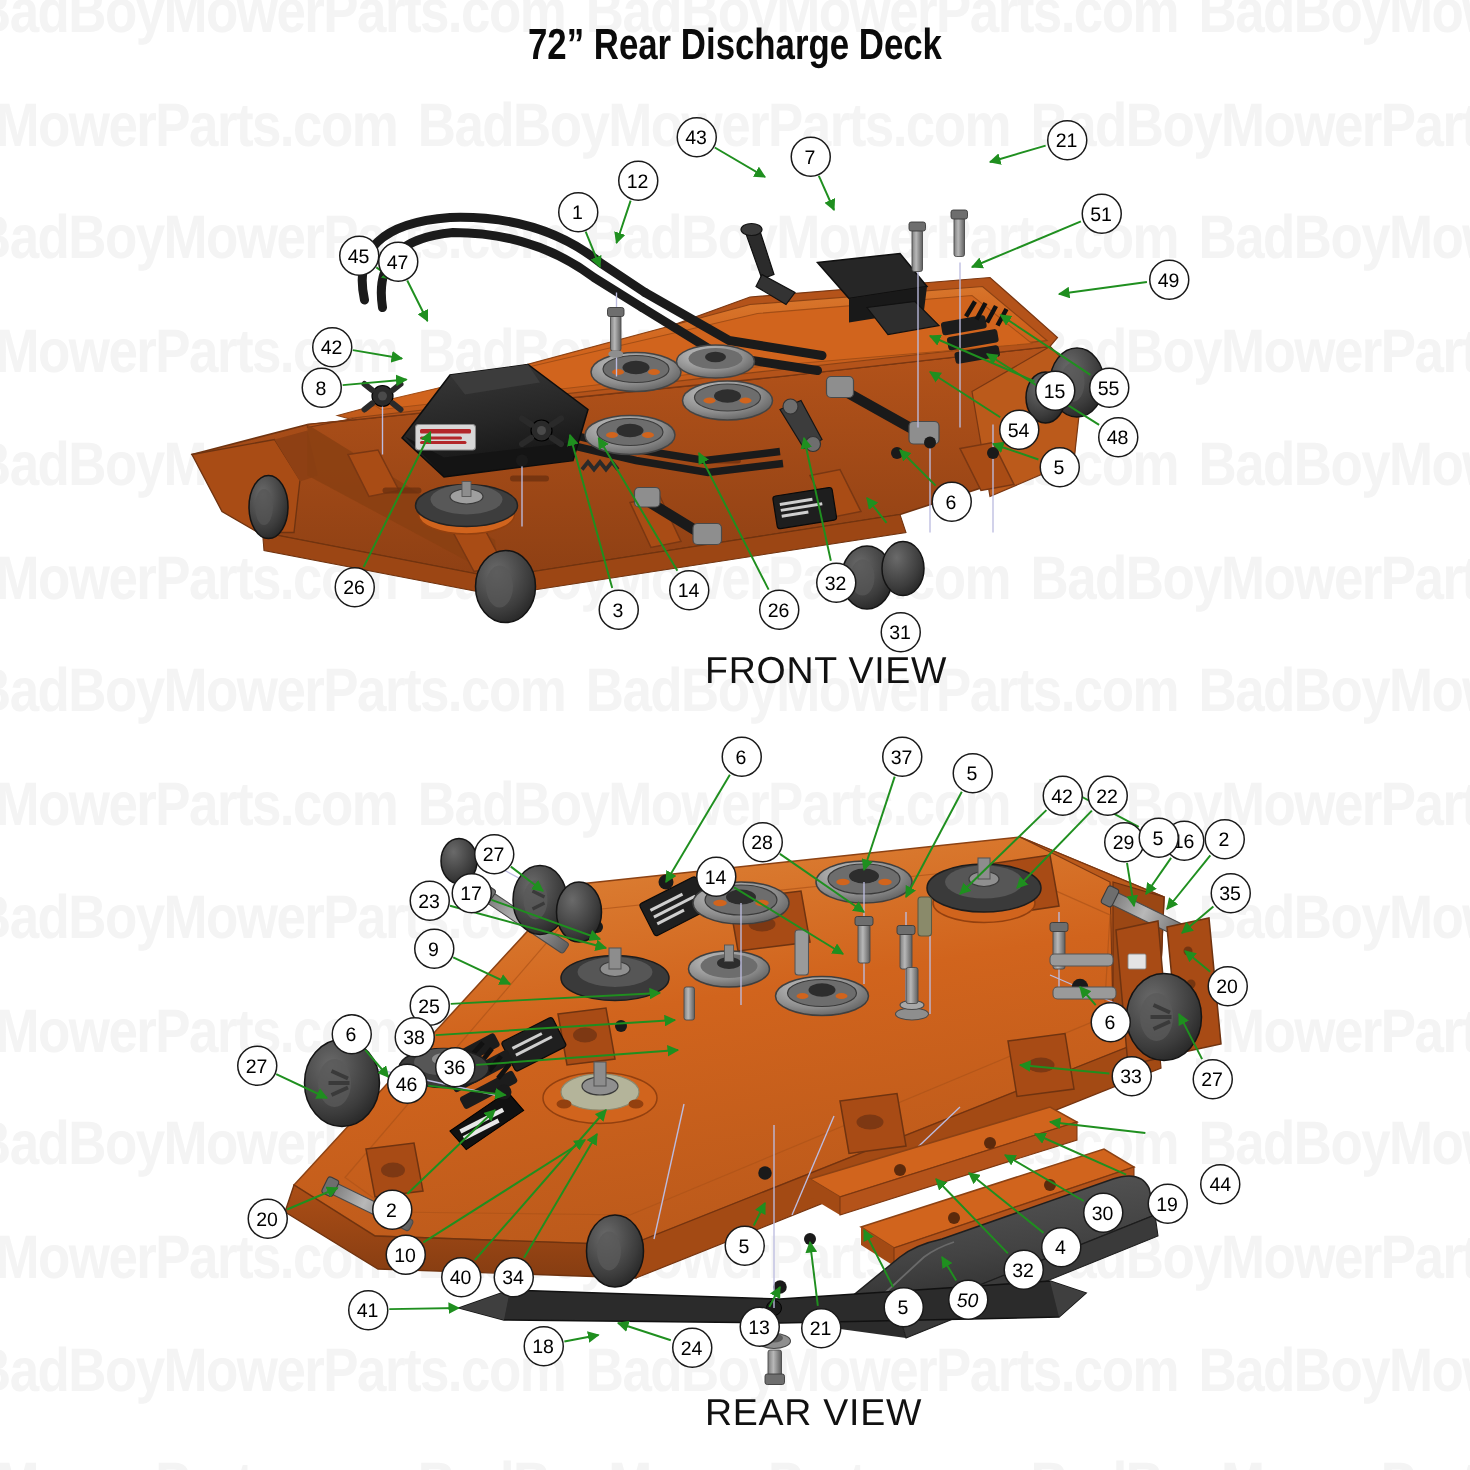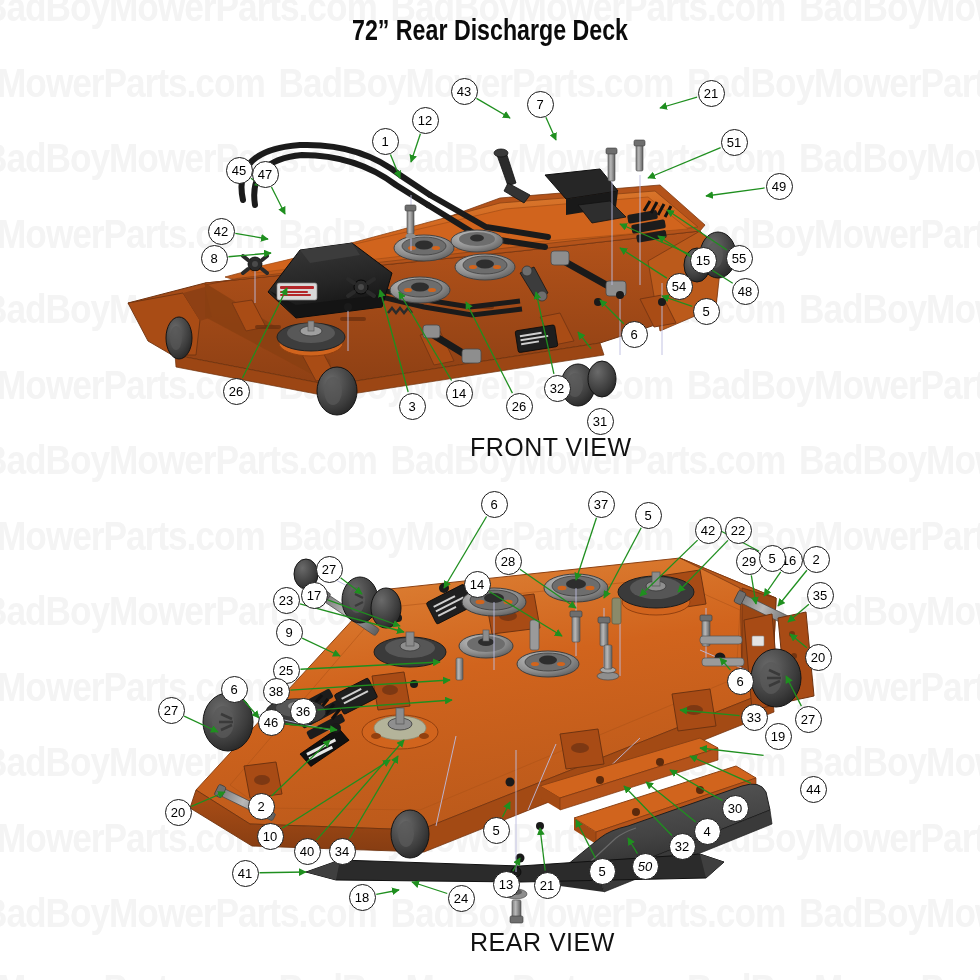--- a/index.html
+++ b/index.html
@@ -785,21 +785,21 @@
       <div class="callout" style="left: 178px; top: 812px;">20</div>
       <div class="callout" style="left: 261px; top: 806px;">2</div>
       <div class="callout" style="left: 270px; top: 836px;">10</div>
       <div class="callout" style="left: 307px; top: 851px;">40</div>
       <div class="callout" style="left: 342px; top: 851px;">34</div>
       <div class="callout" style="left: 245px; top: 873px;">41</div>
       <div class="callout" style="left: 362px; top: 897px;">18</div>
       <div class="callout" style="left: 461px; top: 898px;">24</div>
       <div class="callout" style="left: 740px; top: 681px;">6</div>
       <div class="callout" style="left: 754px; top: 717px;">33</div>
-      <div class="callout" style="left: 778px; top: 736px;">19</div>
+      <div class="callout" style="left: 778px; top: 802px;">19</div>
       <div class="callout" style="left: 764px; top: 789px; margin-left: 36px;">44</div>
       <div class="callout" style="left: 735px; top: 808px;">30</div>
       <div class="callout" style="left: 707px; top: 831px;">4</div>
       <div class="callout" style="left: 682px; top: 846px;">32</div>
       <div class="callout" style="left: 645px; top: 866px; font-style: italic;">50</div>
       <div class="callout" style="left: 602px; top: 871px;">5</div>
       <div class="callout" style="left: 496px; top: 830px;">5</div>
       <div class="callout" style="left: 506px; top: 884px;">13</div>
       <div class="callout" style="left: 547px; top: 885px;">21</div>
       <div class="callout" style="left: 772px; top: 558px;">5</div>

